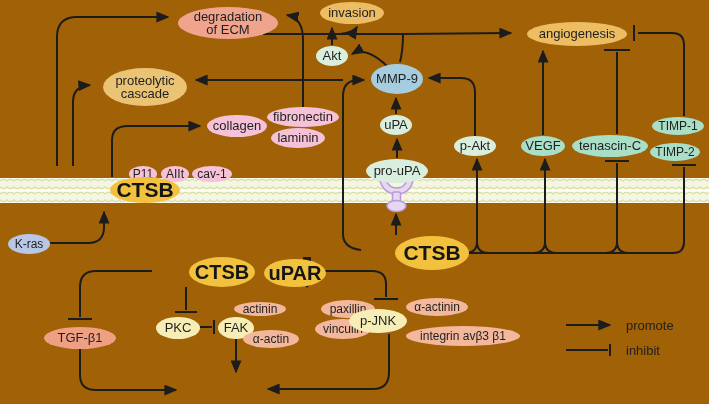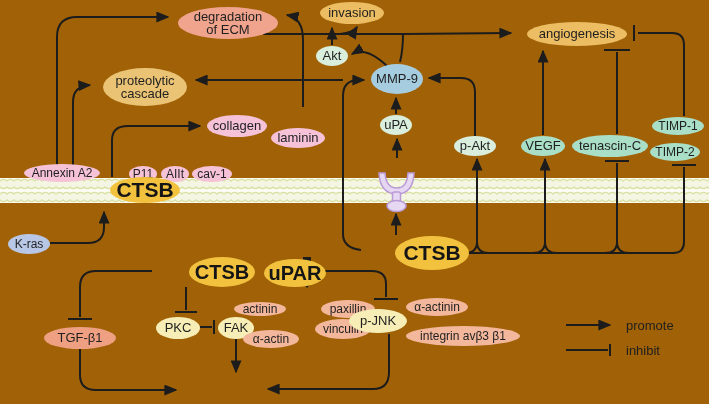--- a/index.html
+++ b/index.html
@@ -133,28 +133,29 @@
 
   <div class="node c-salmon" style="left:178px;top:7px;width:100px;height:32px;font-size:13px">degradation
 of ECM</div>
   <div class="node c-orange" style="left:320px;top:2px;width:64px;height:22px;font-size:13px">invasion</div>
   <div class="node c-orange" style="left:527px;top:22px;width:100px;height:24px;font-size:13px">angiogenesis</div>
   <div class="node c-tan" style="left:103px;top:68px;width:84px;height:38px;font-size:13px">proteolytic
 cascade</div>
   <div class="node c-green" style="left:316px;top:46px;width:32px;height:20px;font-size:13px">Akt</div>
   <div class="node c-blue" style="left:371px;top:64px;width:52px;height:30px;font-size:13px">MMP-9</div>
   <div class="node c-pink" style="left:207px;top:115px;width:60px;height:22px;font-size:13px">collagen</div>
+  <div class="node c-pink" style="left:267px;top:107px;width:72px;height:20px;font-size:13px">fibronectin</div>
   <div class="node c-pink" style="left:271px;top:128px;width:54px;height:20px;font-size:13px">laminin</div>
   <div class="node c-green" style="left:380px;top:115px;width:32px;height:20px;font-size:13px">uPA</div>
+  <div class="node c-green" style="left:366px;top:159px;width:62px;height:24px;font-size:13px">pro-uPA</div>
   <div class="node c-green" style="left:454px;top:136px;width:42px;height:20px;font-size:13px">p-Akt</div>
   <div class="node c-teal" style="left:521px;top:136px;width:44px;height:20px;font-size:13px">VEGF</div>
   <div class="node c-teal" style="left:572px;top:135px;width:76px;height:22px;font-size:13px">tenascin-C</div>
   <div class="node c-teal" style="left:652px;top:117px;width:52px;height:18px;font-size:12px">TIMP-1</div>
   <div class="node c-teal" style="left:650px;top:143px;width:50px;height:18px;font-size:12px">TIMP-2</div>
-  <div class="node c-pink" style="left:24px;top:164px;width:76px;height:18px;font-size:12px">Annexin A2</div>
   <div class="node c-pink" style="left:129px;top:166px;width:28px;height:16px;font-size:12px">P11</div>
   <div class="node c-pink" style="left:161px;top:166px;width:28px;height:16px;font-size:12px">AIIt</div>
   <div class="node c-pink" style="left:192px;top:166px;width:40px;height:16px;font-size:12px">cav-1</div>
   <div class="node c-yellow bold" style="left:74px;top:177px;width:70px;height:26px;font-size:21px">CTSB</div>
   <div class="node c-peri" style="left:8px;top:234px;width:42px;height:20px;font-size:12px">K-ras</div>
   <div class="node c-yellow bold" style="left:359px;top:236px;width:74px;height:34px;font-size:21px">CTSB</div>
   <div class="node c-yellow bold" style="left:153px;top:257px;width:66px;height:30px;font-size:20px">CTSB</div>
   <div class="node c-yellow bold" style="left:228px;top:259px;width:62px;height:28px;font-size:20px">uPAR</div>
   <div class="node c-salm2" style="left:44px;top:327px;width:72px;height:22px;font-size:13px">TGF-β1</div>
   <div class="node c-pyel" style="left:156px;top:317px;width:44px;height:22px;font-size:13px">PKC</div>

